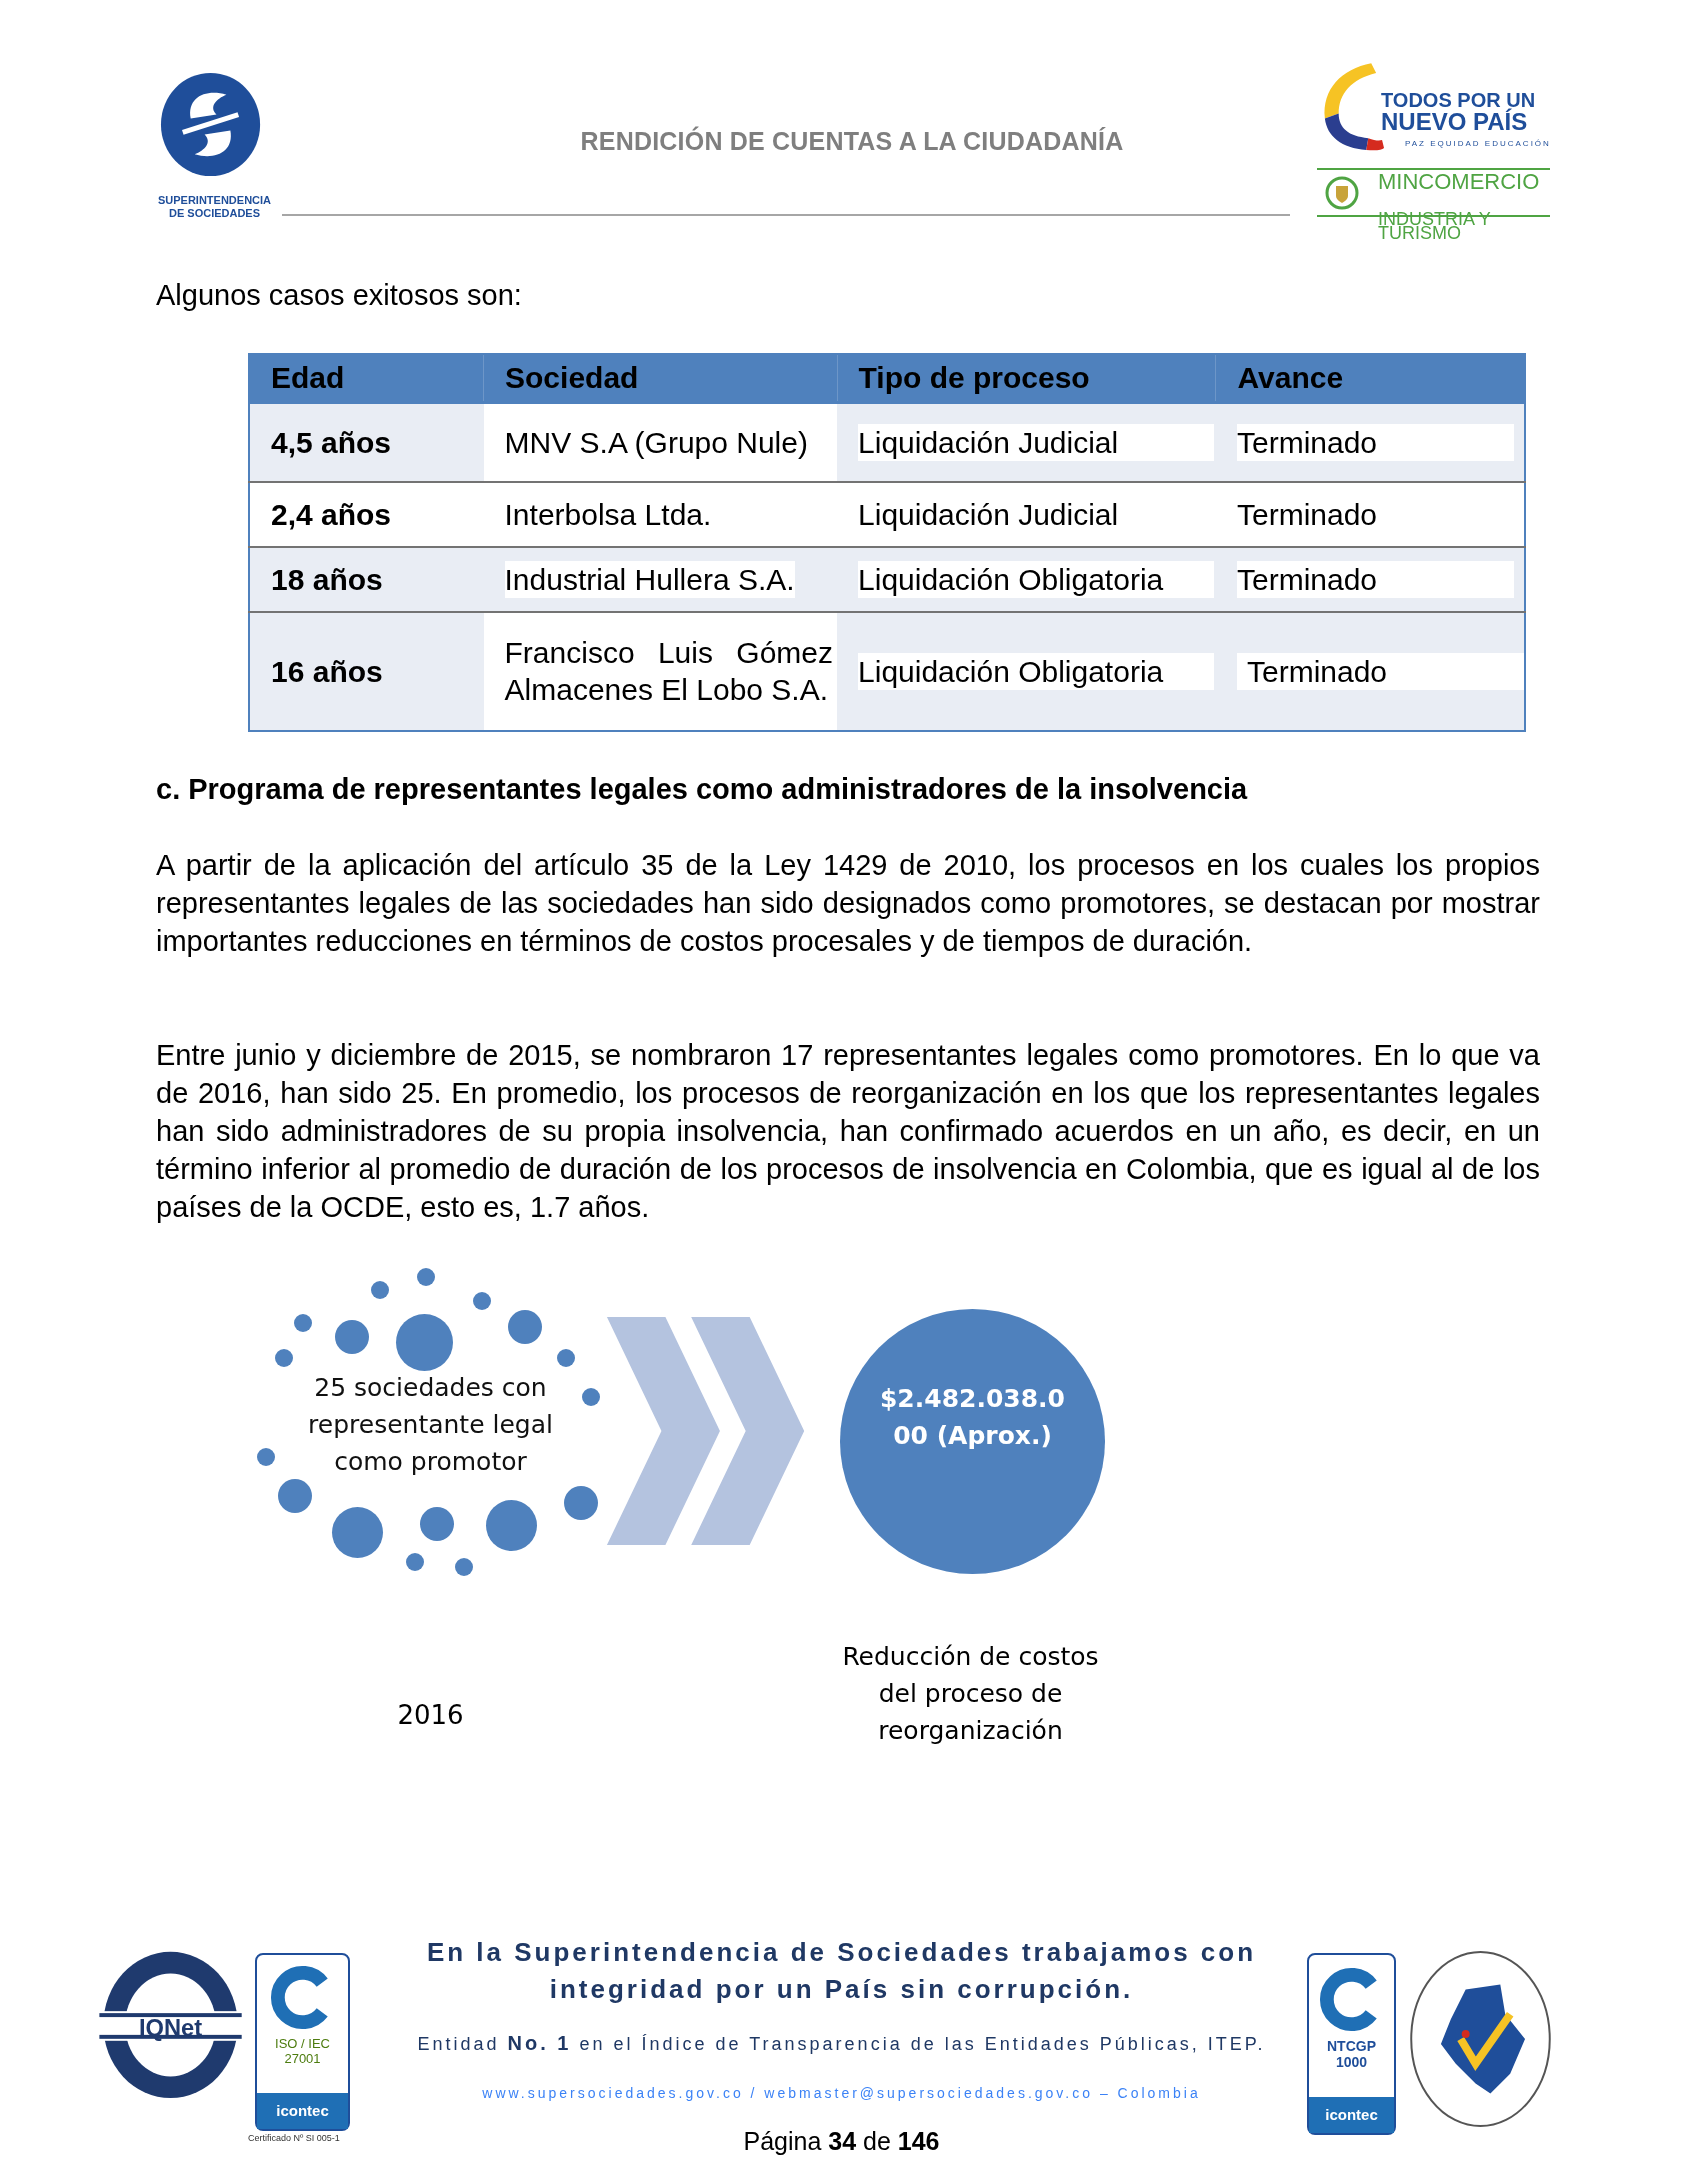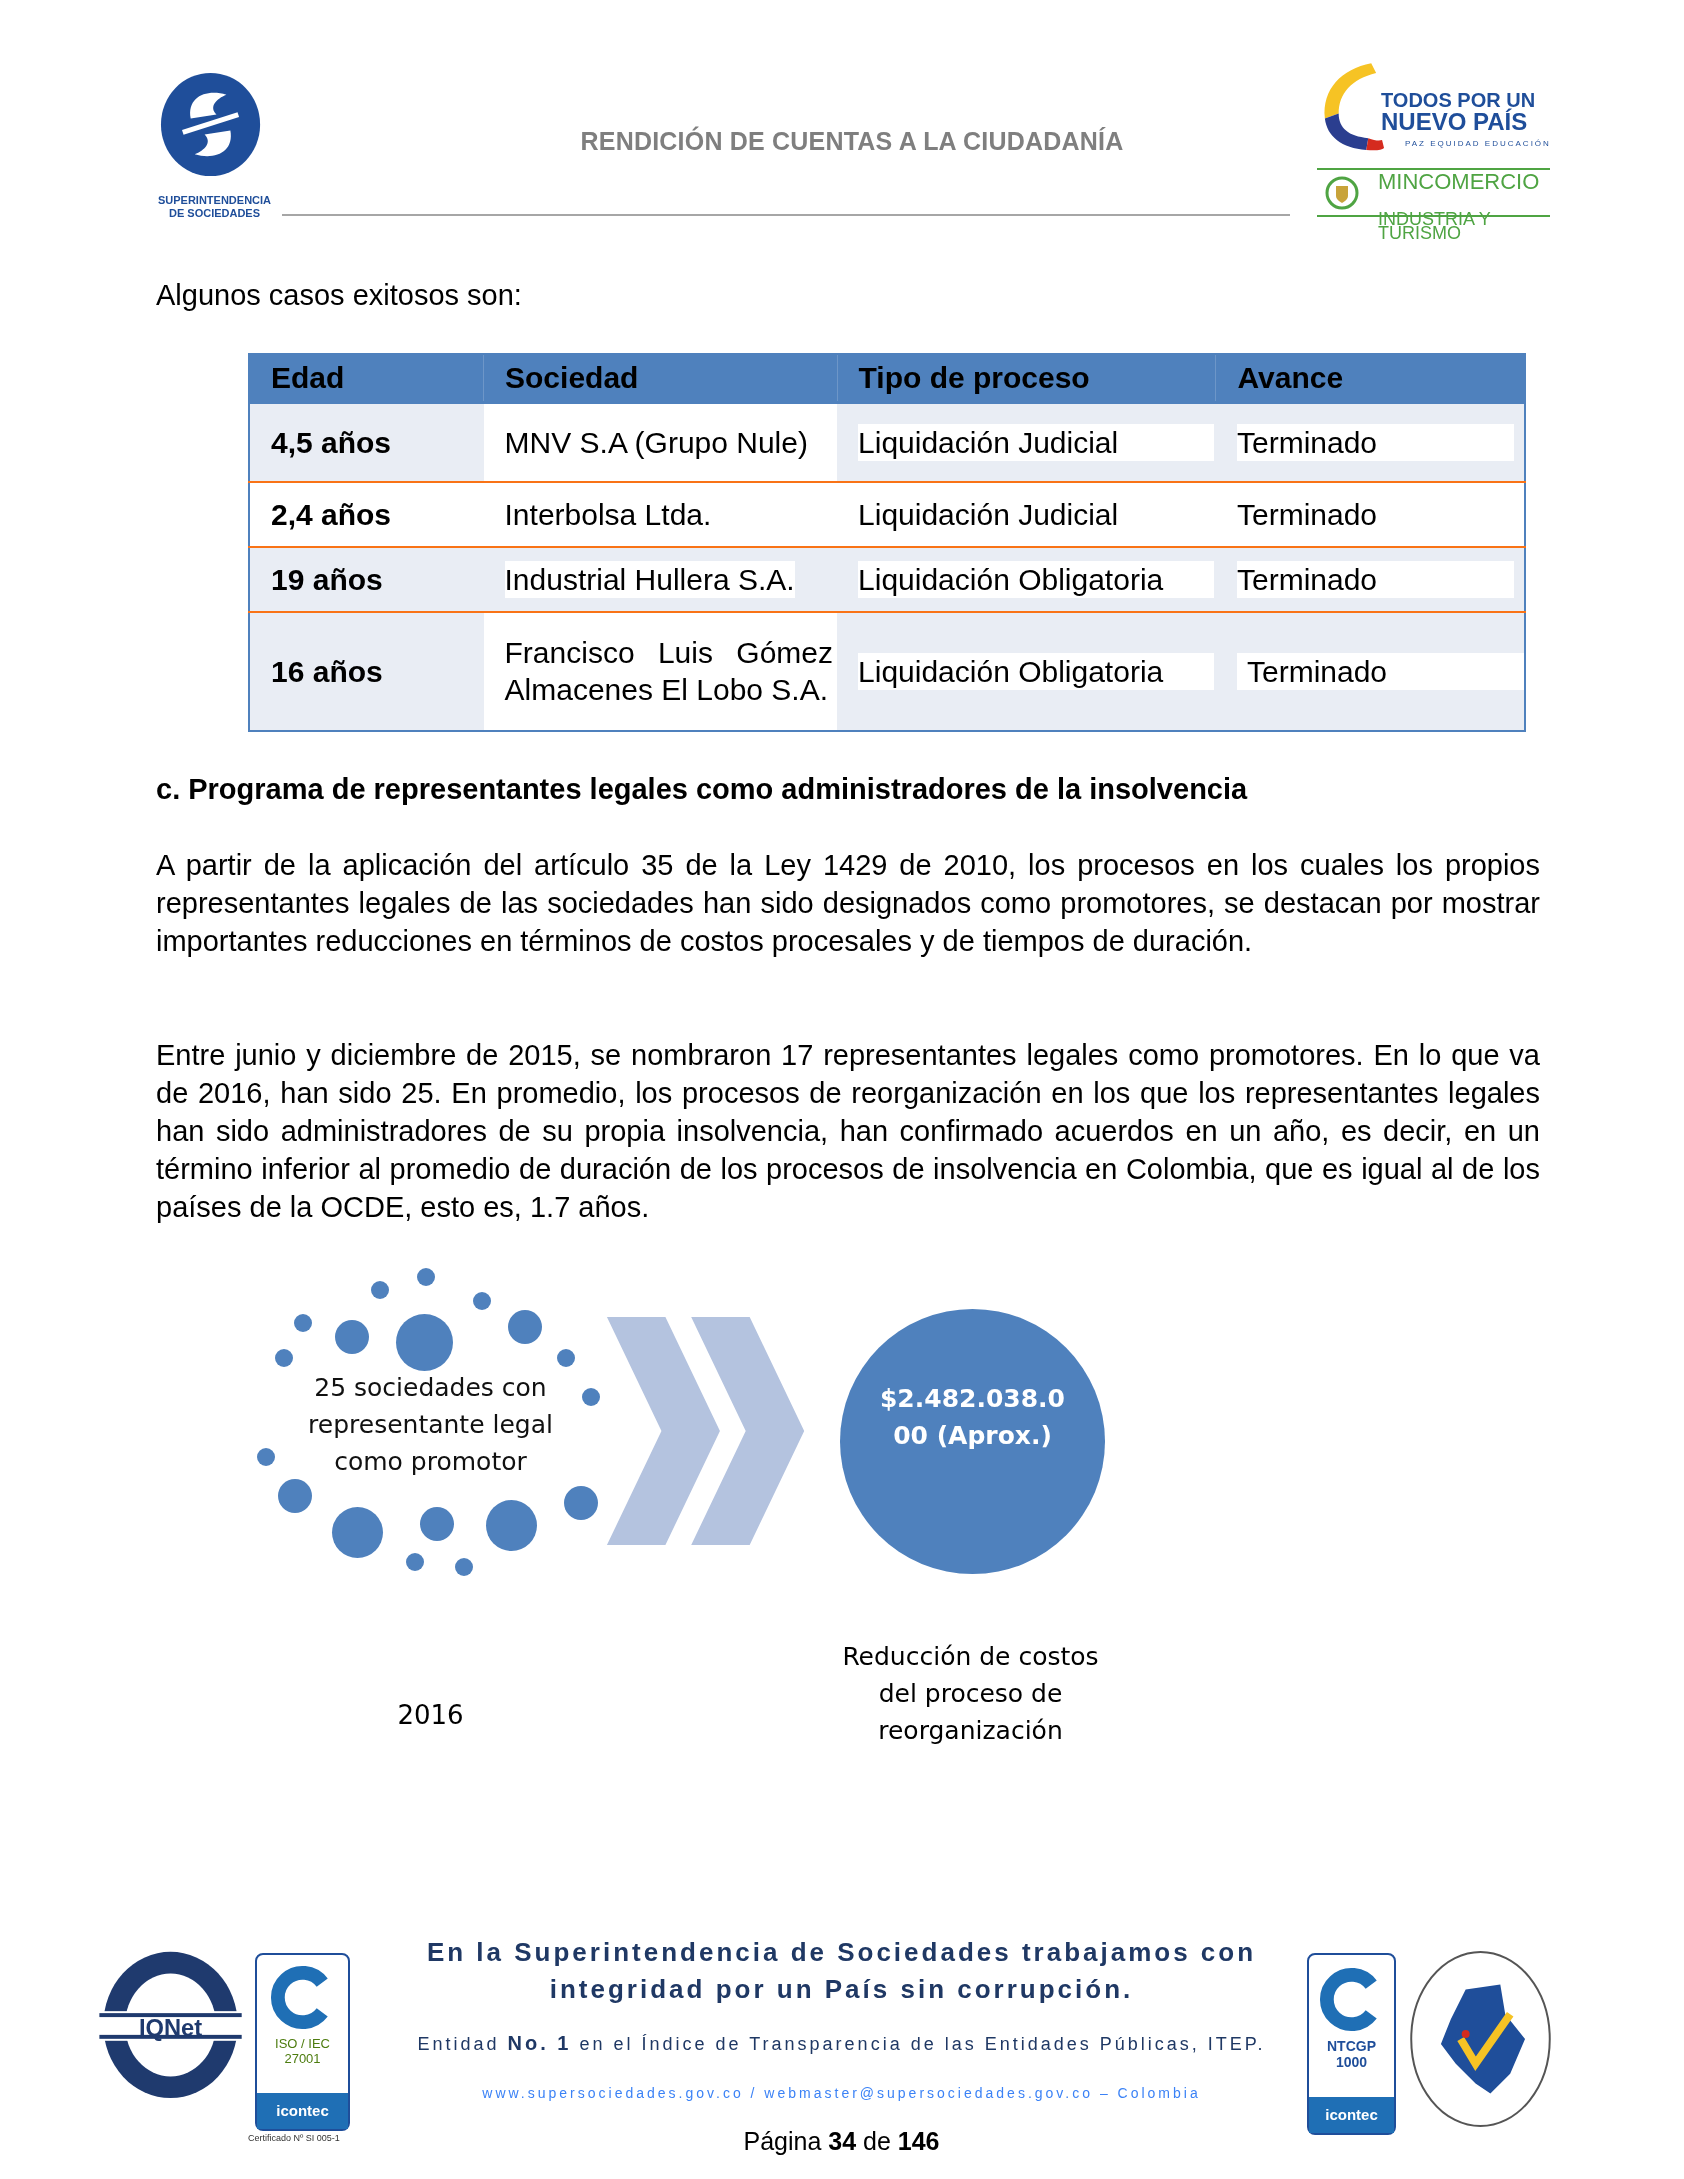--- a/index.html
+++ b/index.html
@@ -14,21 +14,21 @@
   .logo-ss { left: 147px; top: 67px; width: 135px; }
   .logo-ss-caption { font-size: 11px; font-weight: bold; color: #1f4e9a; text-align: center; line-height: 13px; margin-top: 6px; }
   .logo-gov { left: 1317px; top: 59px; width: 238px; height: 163px; }
 
   
   .intro { left: 156px; top: 279px; font-size: 29px; }
   table.cases { position: absolute; left: 248px; top: 353px; width: 1278px; border-collapse: collapse;
                 font-size: 30px; border: 2px solid #4f81bd; }
   table.cases th { background: #4f81bd; color: #000; text-align: left; font-weight: bold;
                    padding: 0 0 0 21px; height: 46px; border-bottom: 3px solid #4f81bd; border-right: 1px solid #6d96c8; }
-  table.cases td { padding: 0 0 0 21px; vertical-align: middle; border-top: 2px solid #f97316; line-height: 37px; }
+  table.cases td { padding: 0 0 0 21px; vertical-align: middle; border-top: 2px solid #737373; line-height: 37px; }
   table.cases tr.band td { background: #e9edf4; }
   table.cases tr.plain td { background: #ffffff; }
   table.cases td.age { font-weight: bold; }
   .cellbox { background: #ffffff; display: inline-block; }
   .soc { text-align: justify; text-align-last: left; padding-right: 4px !important; }
 
   .section-title { left: 156px; top: 773px; font-size: 29px; font-weight: bold; }
   .para { left: 156px; width: 1384px; font-size: 29px; line-height: 38px; text-align: justify; }
   .p1 { top: 846px; }
   .p2 { top: 1036px; }
@@ -124,21 +124,21 @@
       <td><span class="cellbox" style="width:356px">Liquidación Judicial</span></td>
       <td><span class="cellbox" style="width:277px">Terminado</span></td>
     </tr>
     <tr class="plain" style="height:65px">
       <td class="age">2,4 años</td>
       <td class="soc">Interbolsa Ltda.</td>
       <td>Liquidación Judicial</td>
       <td>Terminado</td>
     </tr>
     <tr class="band" style="height:65px">
-      <td class="age">19 años</td>
+      <td class="age">18 años</td>
       <td><span class="cellbox">Industrial Hullera S.A.</span></td>
       <td><span class="cellbox" style="width:356px">Liquidación Obligatoria</span></td>
       <td><span class="cellbox" style="width:277px">Terminado</span></td>
     </tr>
     <tr class="band" style="height:119px">
       <td class="age">16 años</td>
       <td class="soc" style="background:#fff">Francisco Luis Gómez Almacenes El Lobo S.A.</td>
       <td><span class="cellbox" style="width:356px">Liquidación Obligatoria</span></td>
       <td><span class="cellbox" style="width:277px;padding-left:10px">Terminado</span></td>
     </tr>

